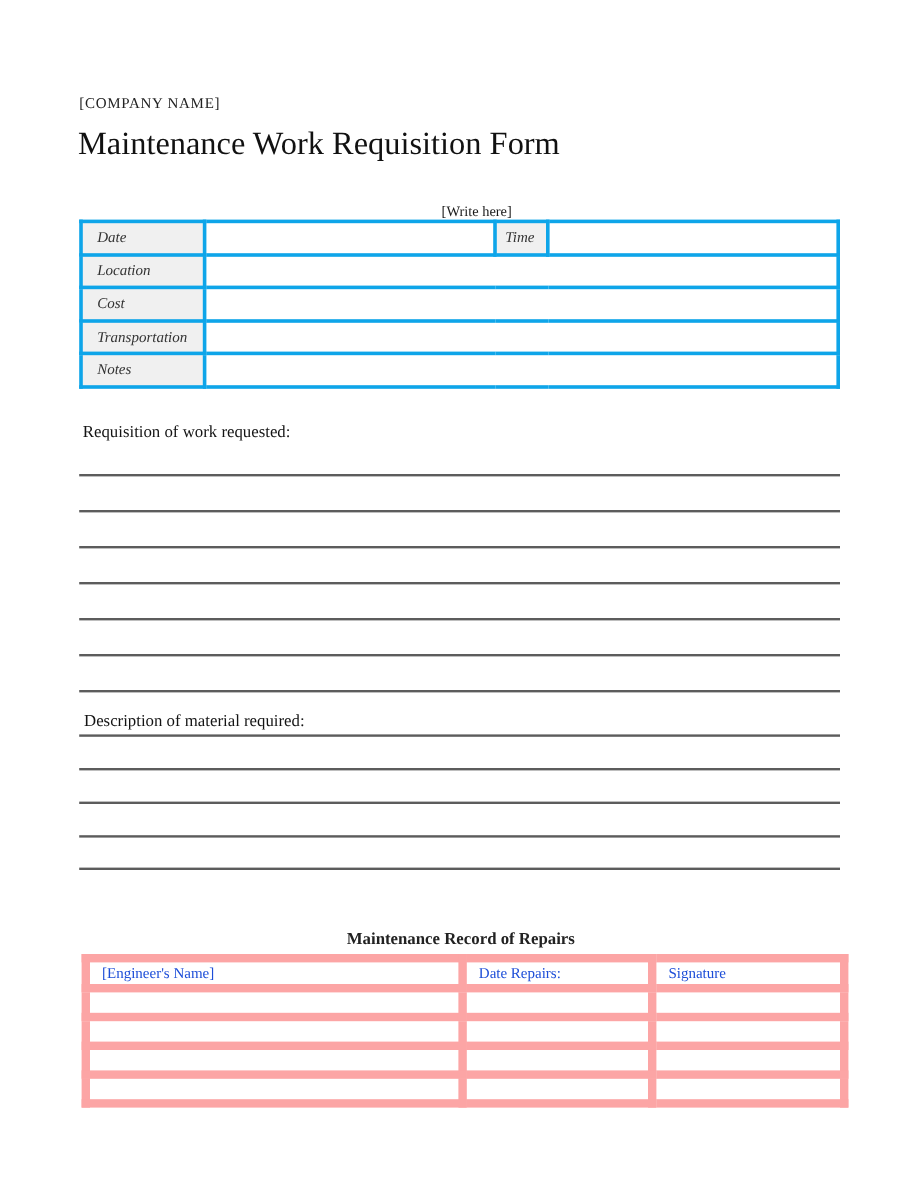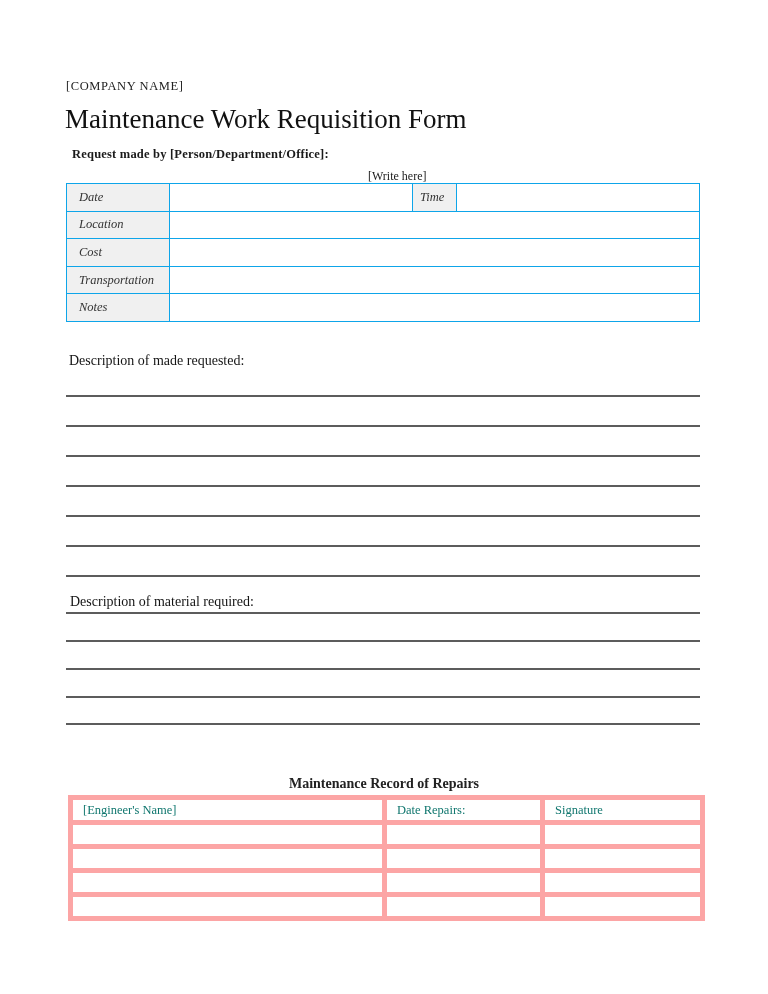--- a/index.html
+++ b/index.html
@@ -83,21 +83,21 @@
   
   .detail-table {
     position: absolute;
     left: 66px;
     top: 183px;
     width: 634px;
     border-collapse: collapse;
     table-layout: fixed;
   }
   .detail-table td {
-    border: 1px solid #0ea5e9;
+    border: 3px solid #0ea5e9;
     height: 27.6px;
     padding: 0 0 0 12px;
     font-size: 12.5px;
     font-style: italic;
     color: #333;
     vertical-align: middle;
     box-sizing: border-box;
   }
   .detail-table td.label {
     background: #f0f0f0;
@@ -164,44 +164,43 @@
   
   .repairs-table {
     position: absolute;
     left: 68px;
     top: 795px;
     width: 632px;
     border-collapse: collapse;
     table-layout: fixed;
   }
   .repairs-table td {
-    border: 5px solid #fca5a5;
+    border: 7px solid #fca5a5;
     height: 25px;
     padding: 0 0 0 10px;
     font-size: 12.5px;
-    color: #0f766e;
+    color: #1d4ed8;
     vertical-align: middle;
     box-sizing: border-box;
   }
   .repairs-table td.c-name   { width: 314px; }
   .repairs-table td.c-date   { width: 158px; }
   .repairs-table td.c-sign   { width: 160px; }
   .repairs-table tr.body-row td { height: 24px; }
 </style>
 </head>
 <body>
 
 <div class="page">
 
   <div class="company-name">[COMPANY NAME]</div>
 
   <div class="form-title">Maintenance Work Requisition Form</div>
 
   <div class="request-row">
-    <span class="request-label">Request made by [Person/Department/Office]:</span>
     <span class="request-value">[Write here]</span>
   </div>
 
   <table class="detail-table">
     <tbody>
       <tr>
         <td class="label">Date</td>
         <td class="value"></td>
         <td class="label-time">Time</td>
         <td class="value"></td>
@@ -218,21 +217,21 @@
         <td class="label">Transportation</td>
         <td class="value" colspan="3"></td>
       </tr>
       <tr>
         <td class="label">Notes</td>
         <td class="value" colspan="3"></td>
       </tr>
     </tbody>
   </table>
 
-  <div class="section-label label-work">Description of made requested:</div>
+  <div class="section-label label-work">Requisition of work requested:</div>
 
   <div class="rule" style="top:395px;"></div>
   <div class="rule" style="top:425px;"></div>
   <div class="rule" style="top:455px;"></div>
   <div class="rule" style="top:485px;"></div>
   <div class="rule" style="top:515px;"></div>
   <div class="rule" style="top:545px;"></div>
   <div class="rule" style="top:575px;"></div>
 
   <div class="section-label label-material">Description of material required:</div>

